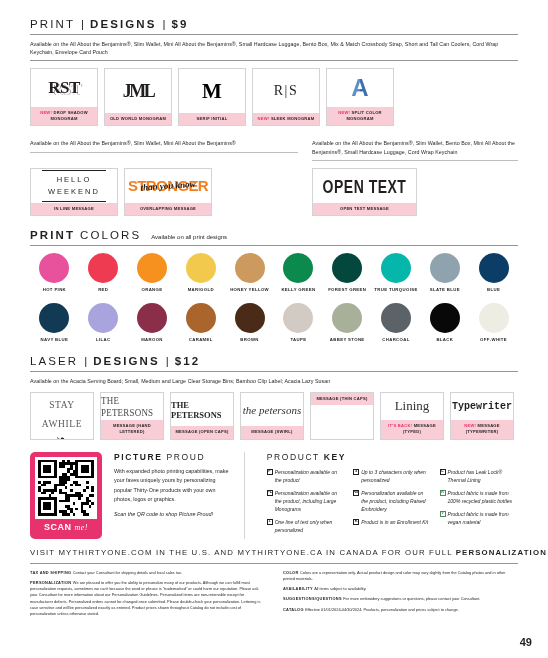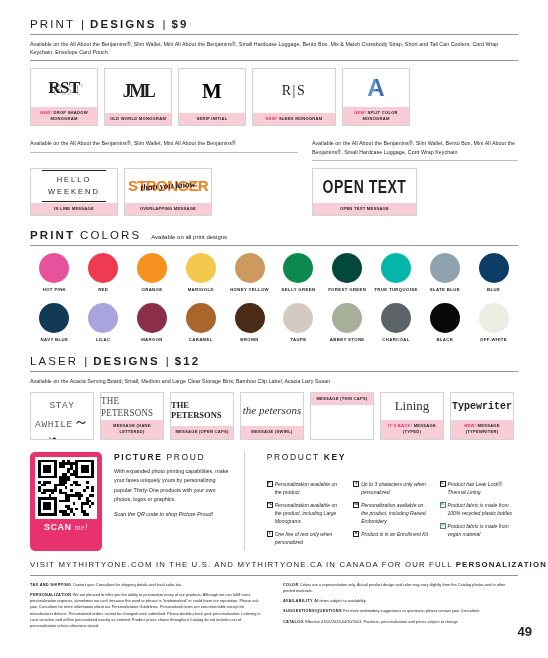--- a/index.html
+++ b/index.html
@@ -100,21 +100,21 @@
     font-size: 9px; color: #1a1a1a;
   }
   .msg-open {
     font-family: "Liberation Sans", sans-serif; font-weight: 700;
     font-size: 14px; letter-spacing: 0.5px; color: #231f20;
     transform: scaleY(1.35);
   }
 
   
   .laser-art { text-align: center; line-height: 1.2; padding: 0 3px; }
-  .l-stay { font-family: Liberation Mono, monospace; font-size: 9.5px; letter-spacing: 0.6px; color: #5a5a5a; text-align: right; }
+  .l-stay { font-family: Liberation Serif, serif; font-size: 9.5px; letter-spacing: 0.6px; color: #5a5a5a; text-align: right; }
   .l-hand { font-family: "Liberation Serif", serif; font-size: 9px; letter-spacing: 0.2px; color: #4a4a4a; transform: scaleY(1.25); display:inline-block;}
   .l-opencaps { font-family: "Liberation Serif", serif; font-weight: 700; font-size: 8.5px; letter-spacing: 0px; color: #231f20; }
   .l-swirl { font-family: "Liberation Serif", serif; font-style: italic; font-size: 11px; color: #333; }
   .l-thin { font-family: "Liberation Sans", sans-serif; font-size: 13px; letter-spacing: -0.5px; color: #231f20; transform: scaleY(1.3); display:inline-block;}
   .l-typed { font-family: "Liberation Serif", serif; font-size: 13px; color: #333; }
   .l-typewriter { font-family: "Liberation Mono", monospace; font-weight: 700; font-size: 10px; color: #231f20; }
 
   
   .swatch-row { display: flex; gap: 0; margin-top: 7px; }
   .swatch { width: 10%; display: flex; flex-direction: column; align-items: center; }
@@ -141,21 +141,21 @@
 
   .pp-body { width: 118px; }
   .pp-title { font-size: 8.5px; letter-spacing: 1.6px; margin-bottom: 5px; }
   .pp-title b { font-weight: 700; }
   .pp-title span { font-weight: 400; }
   .pp-text { font-size: 5.4px; line-height: 1.75; color: #231f20; }
   .pp-cta { font-size: 5.4px; font-style: italic; line-height: 1.7; margin-top: 6px; }
 
   .key-sep { width: 0.7px; background: #d1d3d4; margin: 0 10px 0 0; }
   .key-wrap { flex: 1; }
-  .key-title { font-size: 8.5px; letter-spacing: 1.6px; margin-bottom: 18px; }
+  .key-title { font-size: 8.5px; letter-spacing: 1.6px; margin-bottom: 6px; }
   .key-title span { font-weight: 400; }
   .key-title b { font-weight: 700; }
   .key-cols { display: flex; gap: 8px; }
   .key-col { flex: 1; }
   .key-item { display: flex; gap: 2px; font-size: 5px; line-height: 1.6; font-style: italic; margin-bottom: 5px; }
   .key-badge {
     border: 0.6px solid #231f20; font-style: normal; font-weight: 700;
     font-size: 4px; width: 6px; height: 6px; min-width: 6px;
     display: flex; align-items: center; justify-content: center;
     margin-top: 1px;
@@ -167,22 +167,22 @@
     font-size: 7.8px; letter-spacing: 1.15px; text-align: left;
     padding: 9px 0 6px 0; white-space: nowrap;
   }
   .visit b { font-weight: 700; }
   .visit span { font-weight: 400; }
   .fine-cols { display: flex; gap: 18px; padding-top: 6px; }
   .fine-col { flex: 1; }
   .fine-p { font-size: 3.9px; line-height: 1.6; margin-bottom: 4px; }
   .fine-p b { font-weight: 700; letter-spacing: 0.3px; }
   .pageno {
-    position: absolute; right: 16px; bottom: 19px;
-    font-size: 13px; font-weight: 700; color: #231f20;
+    position: absolute; right: 16px; bottom: 10px;
+    font-size: 11px; font-weight: 700; color: #231f20;
   }
 </style>
 </head>
 <body>
 
 <div class="page">
 
   <div class="sec-head">
     <span class="light">PRINT</span>
     <span class="pipe">|</span>
@@ -207,21 +207,21 @@
           <span class="mono-old">JML</span>
         </div>
       <div class="tile-cap"><span>OLD WORLD MONOGRAM</span></div>
     </div>
     <div class="tile" style="width:68px;height:58px;">
       <div class="tile-art">
           <span class="mono-serif">M</span>
         </div>
       <div class="tile-cap"><span>SERIF INITIAL</span></div>
     </div>
-    <div class="tile" style="width:84px;height:58px;">
+    <div class="tile" style="width:68px;height:58px;">
       <div class="tile-art">
           <span class="mono-sleek">R|S</span>
         </div>
       <div class="tile-cap"><span class="tag-new">NEW!</span> <span>SLEEK MONOGRAM</span></div>
     </div>
     <div class="tile" style="width:68px;height:58px;">
       <div class="tile-art">
           <span class="mono-split">A</span>
         </div>
       <div class="tile-cap"><span class="tag-new">NEW!</span> <span>SPLIT COLOR MONOGRAM</span></div>

